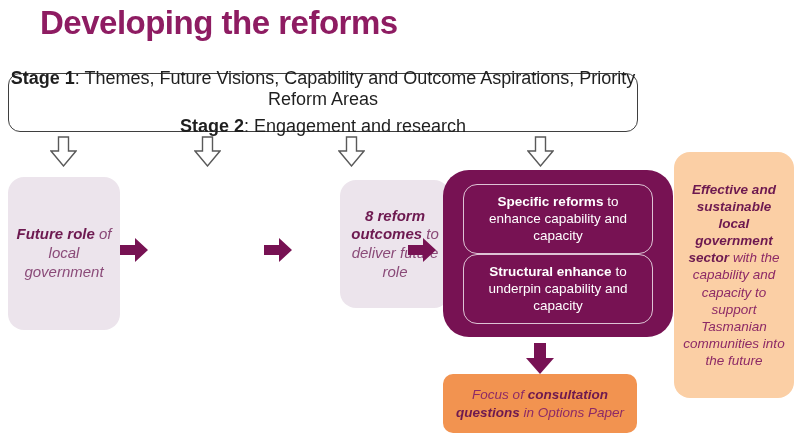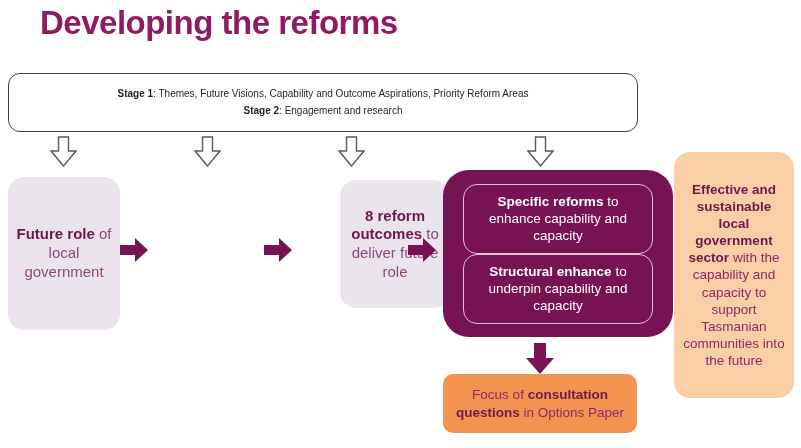--- a/index.html
+++ b/index.html
@@ -15,35 +15,35 @@
     --c-outline:#595959;
   }
   *{margin:0;padding:0;box-sizing:border-box;}
   html,body{background:#ffffff;}
   body{font-family:"Liberation Sans",sans-serif;}
   .canvas{position:relative;width:801px;height:448px;background:#ffffff;overflow:hidden;}
 
   .title{position:absolute;left:40px;top:4px;font-size:33px;font-weight:700;color:var(--c-title);letter-spacing:-0.5px;}
 
   .stage-box{position:absolute;left:8px;top:73px;width:630px;height:59px;border:1.4px solid #3f3f3f;border-radius:12px;background:#ffffff;display:flex;flex-direction:column;align-items:center;justify-content:center;gap:5px;}
-  .stage-line{font-size:10px;color:var(--c-stage-text);text-align:center;line-height:1.2;}
+  .stage-line{font-size:18px;color:var(--c-stage-text);text-align:center;line-height:1.2;}
   .stage-line b{font-weight:700;}
 
   .arrow{position:absolute;}
   .a-down1{left:50px;top:136px;}
   .a-down2{left:194px;top:136px;}
   .a-down3{left:338px;top:136px;}
   .a-down4{left:527px;top:136px;}
   .a-right1{left:120px;top:238px;}
   .a-right2{left:264px;top:238px;}
   .a-right3{left:408px;top:238px;}
   .a-right4{left:643px;top:238px;}
   .a-down-solid{left:526px;top:343px;}
 
-  .box{position:absolute;border-radius:16px;display:flex;align-items:center;justify-content:flex-start;text-align:center;}
+  .box{position:absolute;border-radius:16px;display:flex;align-items:center;justify-content:flex-start;text-align:center;font-style:italic;}
   .lilac{background:var(--c-lilac);padding:8px;}
   .lilac p{font-size:15px;line-height:1.25;color:var(--c-reg-text);}
   .lilac p strong{color:var(--c-bold-text);font-weight:700;}
   .b1{left:8px;top:177px;width:112px;height:153px;}
   .b2{left:152px;top:177px;width:110px;height:153px;}
   .b3{left:296px;top:180px;width:110px;height:128px;margin-left:44px;}
 
   .dark-box{position:absolute;left:443px;top:170px;width:230px;height:167px;background:var(--c-dark);border-radius:26px;display:flex;flex-direction:column;justify-content:center;padding:20px;}
   .dark-inner{border:1.5px solid rgba(255,255,255,0.75);border-radius:14px;min-height:70px;display:flex;align-items:center;justify-content:center;text-align:center;padding:5px 8px;}
   .dark-inner p{font-size:13.5px;line-height:1.27;color:#ffffff;}

